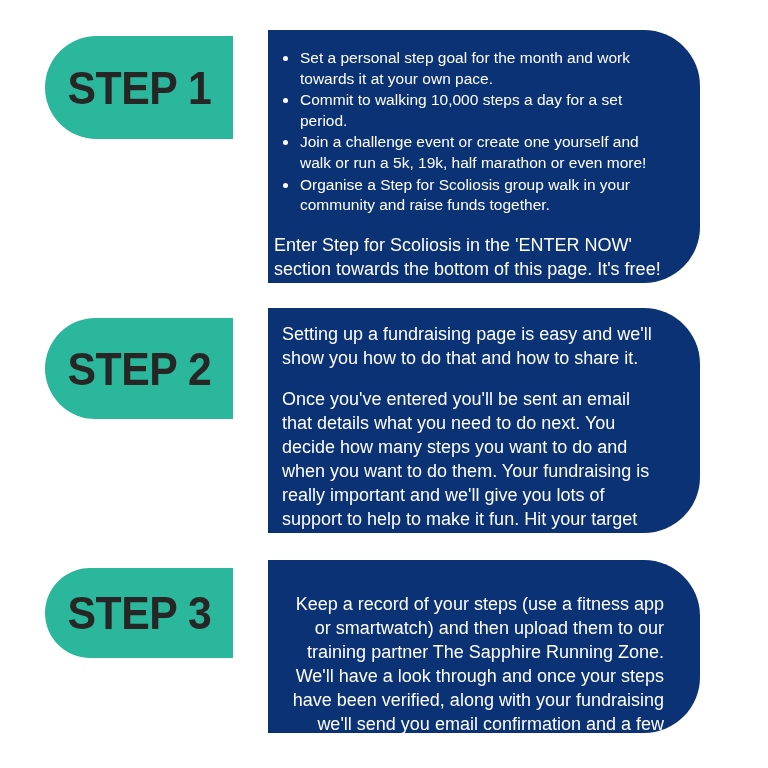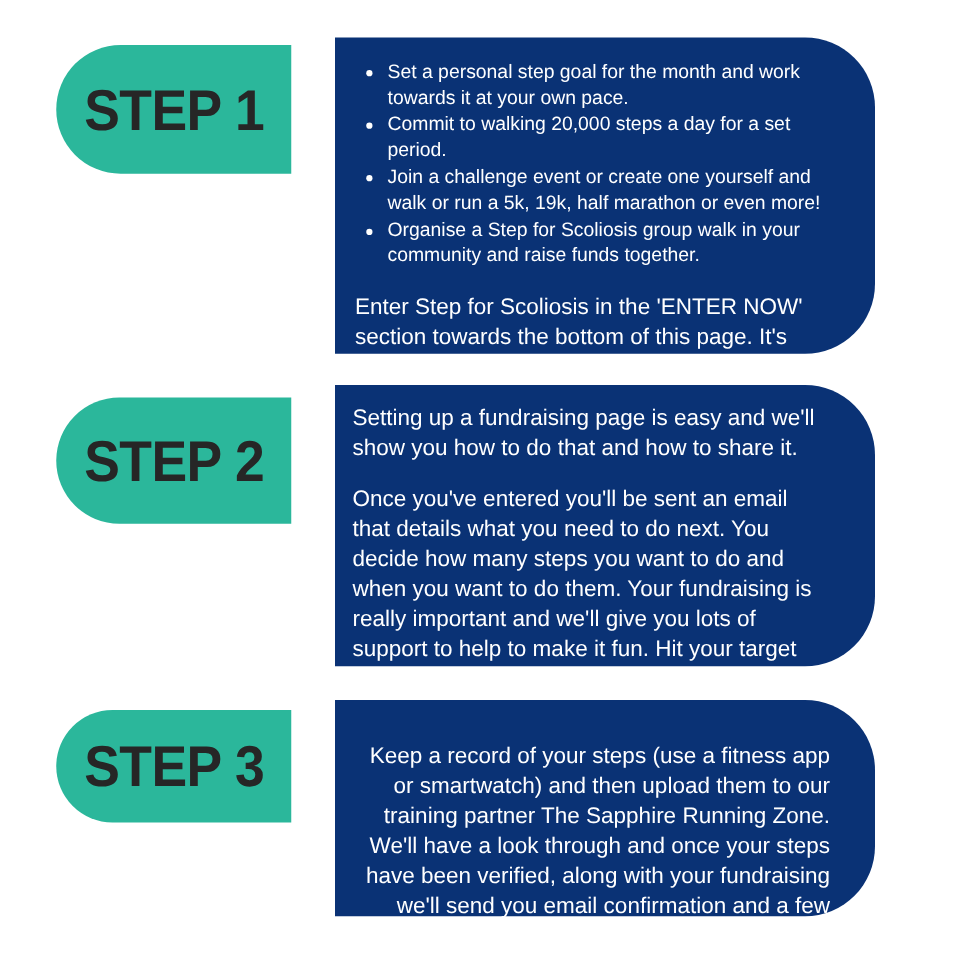--- a/index.html
+++ b/index.html
@@ -101,21 +101,21 @@
   }
 
   .spacer-para {
     height: 17px;
   }
 
   
   #row-1 { top: 30px; height: 255px; }
   #row-1 .step-badge { left: 45px; top: 6px; width: 188px; height: 103px; }
   #row-1 .step-panel { left: 268px; top: 0px; width: 432px; height: 253px; }
-  #row-1 .panel-inner { padding: 18px 36px 14px 16px; }
+  #row-1 .panel-inner { padding: 18px 36px 14px 6px; }
 
   
   #row-2 { top: 308px; height: 225px; }
   #row-2 .step-badge { left: 45px; top: 10px; width: 188px; height: 101px; }
   #row-2 .step-panel { left: 268px; top: 0px; width: 432px; height: 225px; }
   #row-2 .panel-inner { padding: 15px 36px 14px 14px; }
 
   
   #row-3 { top: 560px; height: 173px; }
   #row-3 .step-badge { left: 45px; top: 8px; width: 188px; height: 90px; }
@@ -128,21 +128,21 @@
 <div class="infographic">
 
   <div class="step-row" id="row-1">
     <div class="step-badge">
       <span class="step-badge-label">STEP 1</span>
     </div>
     <div class="step-panel">
       <div class="panel-inner">
         <ul class="bullet-list">
           <li>Set a personal step goal for the month and work towards it at your own pace.</li>
-          <li>Commit to walking 20,000 steps a day for a set period.</li>
+          <li>Commit to walking 10,000 steps a day for a set period.</li>
           <li>Join a challenge event or create one yourself and walk or run a 5k, 19k, half marathon or even more!</li>
           <li>Organise a Step for Scoliosis group walk in your community and raise funds together.</li>
         </ul>
         <div class="spacer-para"></div>
         <p class="panel-para">Enter Step for Scoliosis in the 'ENTER NOW' section towards the bottom of this page. It's free!</p>
       </div>
     </div>
   </div>
 
   <div class="step-row" id="row-2">

